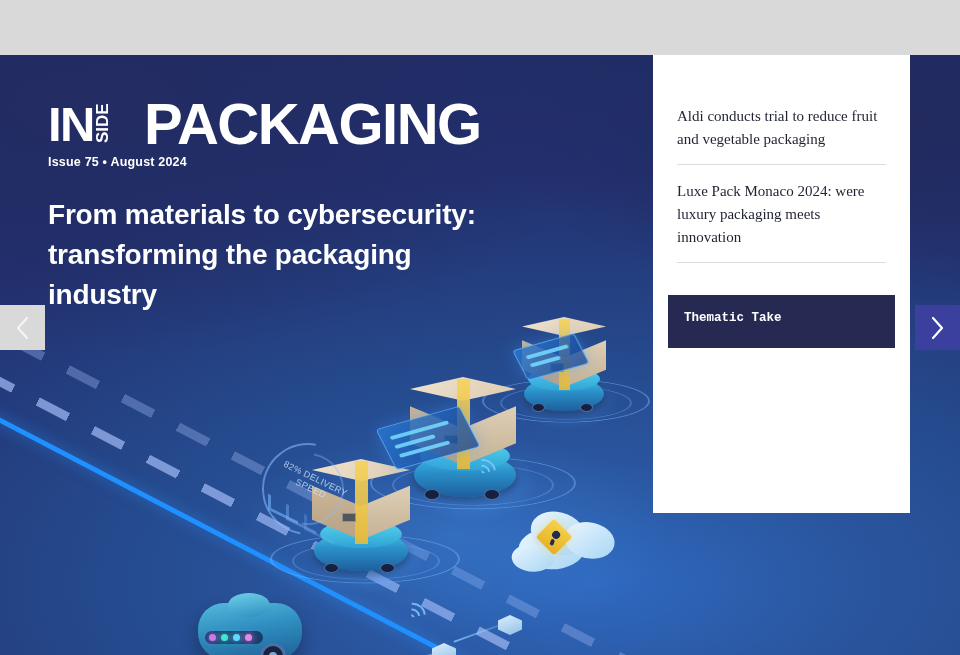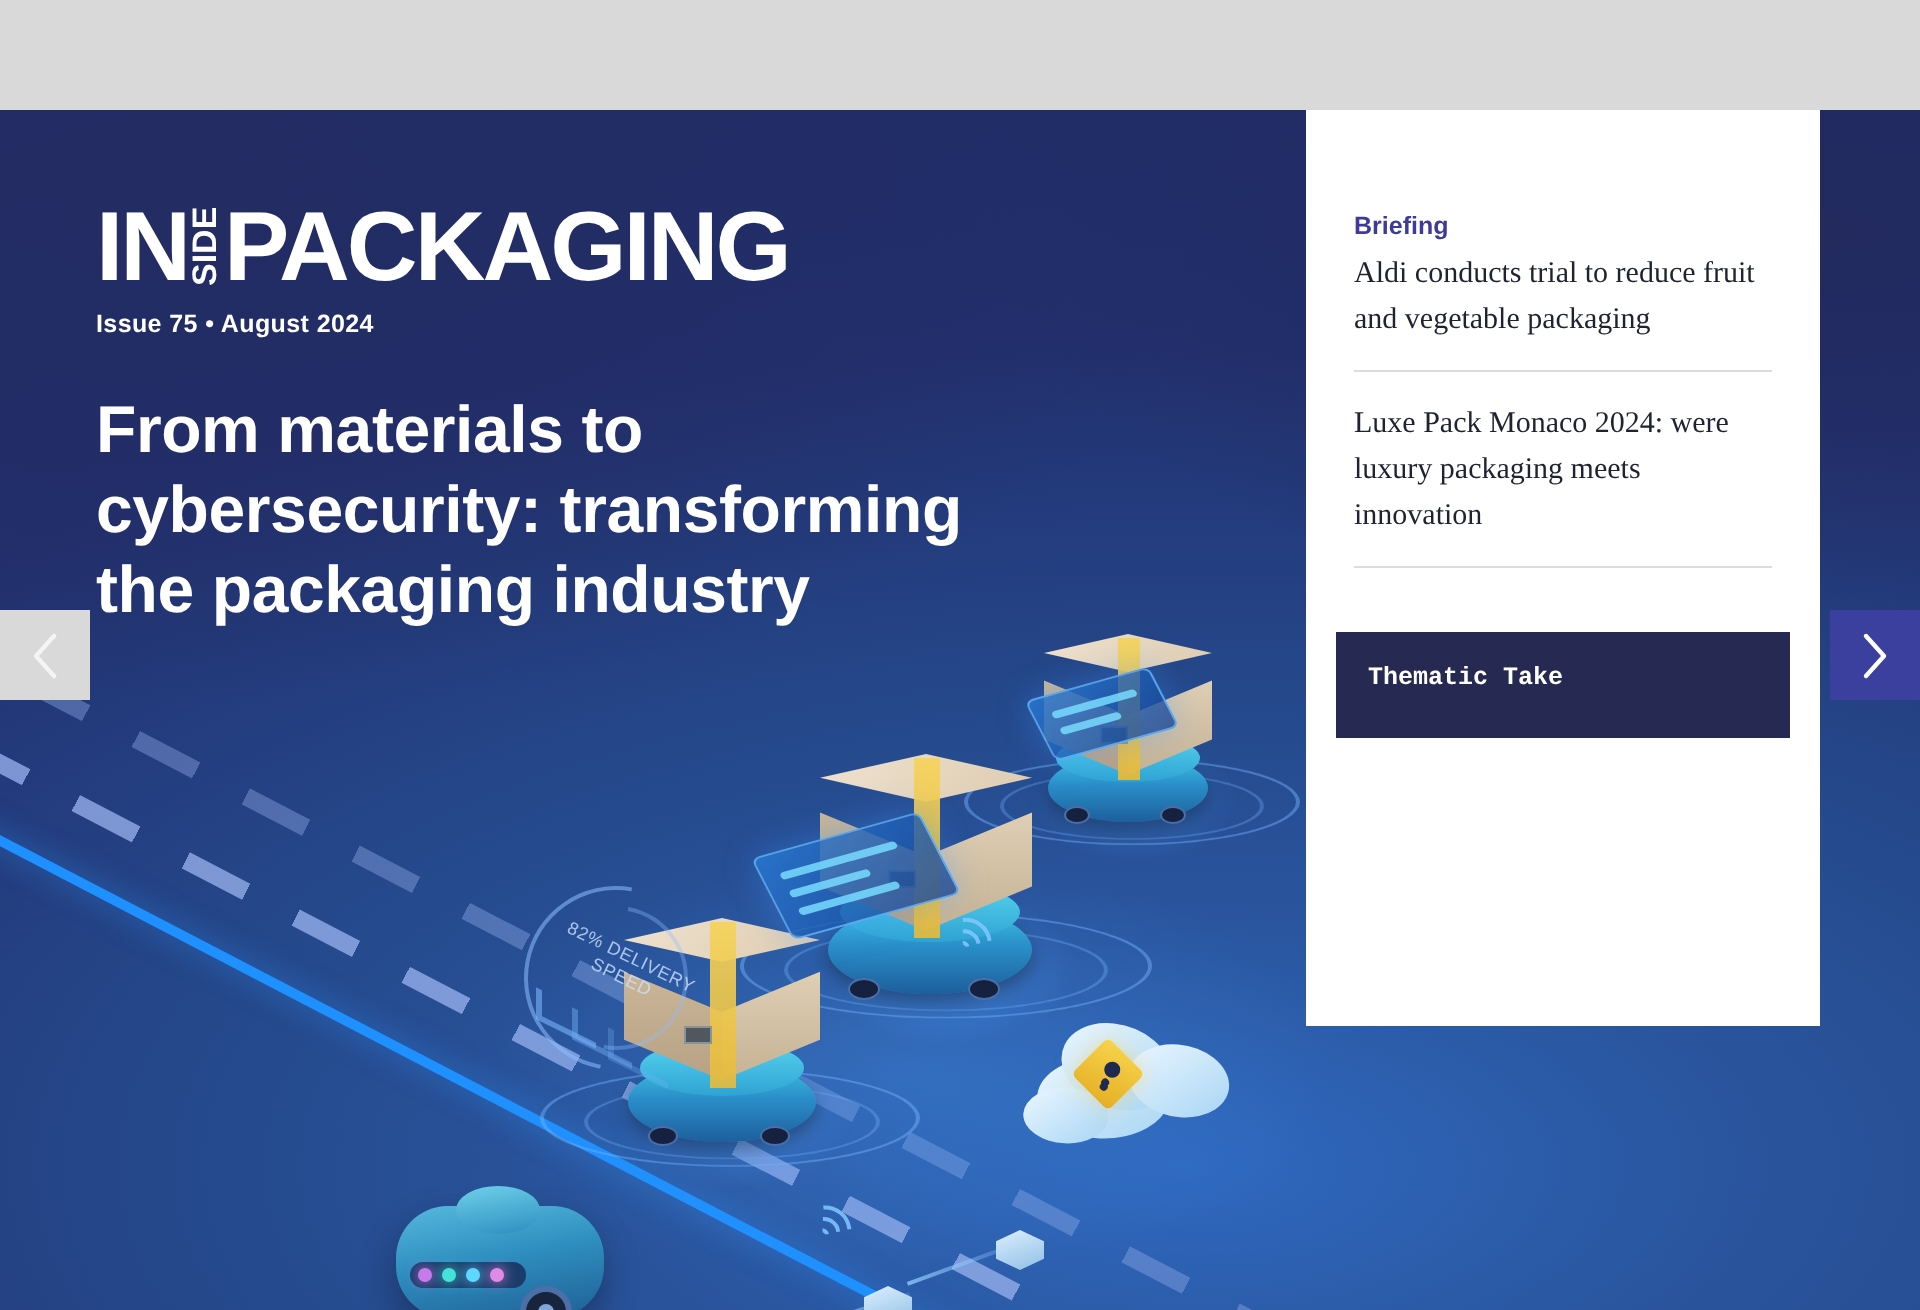--- a/index.html
+++ b/index.html
@@ -217,29 +217,29 @@
     font-weight: 700; letter-spacing: -1.5px;
   }
   .logo-in { font-size: 49px; line-height: 44px; }
   .logo-side {
     font-size: 17px; line-height: 17px; letter-spacing: 0px;
     font-weight: 700;
     writing-mode: vertical-rl; transform: rotate(180deg);
     height: 47px; margin: 0 1px 0 0; display: flex; align-items: center;
     justify-content: center; padding-bottom: 1px;
   }
-  .logo-packaging { font-size: 49px; line-height: 44px; }
+  .logo-packaging { font-size: 58px; line-height: 44px; margin-left: 32px; }
   .issue {
     color: #fff; font-size: 12.5px; font-weight: 700; margin-top: 9px;
     letter-spacing: .2px;
   }
 
   .headline {
     position: absolute; left: 48px; top: 140px; width: 470px;
-    color: #fff; font-size: 33px; font-weight: 700; line-height: 40px;
+    color: #fff; font-size: 28px; font-weight: 700; line-height: 40px;
     letter-spacing: -.2px;
   }
   .standfirst {
     position: absolute; left: 48px; top: 272px; width: 300px;
     color: #eef2fb; font-size: 19px; font-weight: 400; line-height: 26px;
   }
 
   
   .nav-arrow {
     position: absolute; width: 45px; height: 45px;
@@ -394,21 +394,20 @@
       <div class="issue">Issue 75 • August 2024</div>
     </div>
 
     <div class="headline">From materials to cybersecurity: transforming the packaging industry</div>
   </div>
 
   <div class="panel">
     <div class="panel-inner">
 
       <div class="art">
-        <div class="kicker">Briefing</div>
         <div class="title">Aldi conducts trial to reduce fruit and vegetable packaging</div>
       </div>
 
       <div class="art">
         <div class="title">Luxe Pack Monaco 2024: were luxury packaging meets innovation</div>
       </div>
 
       <div class="art">
       </div>
 

